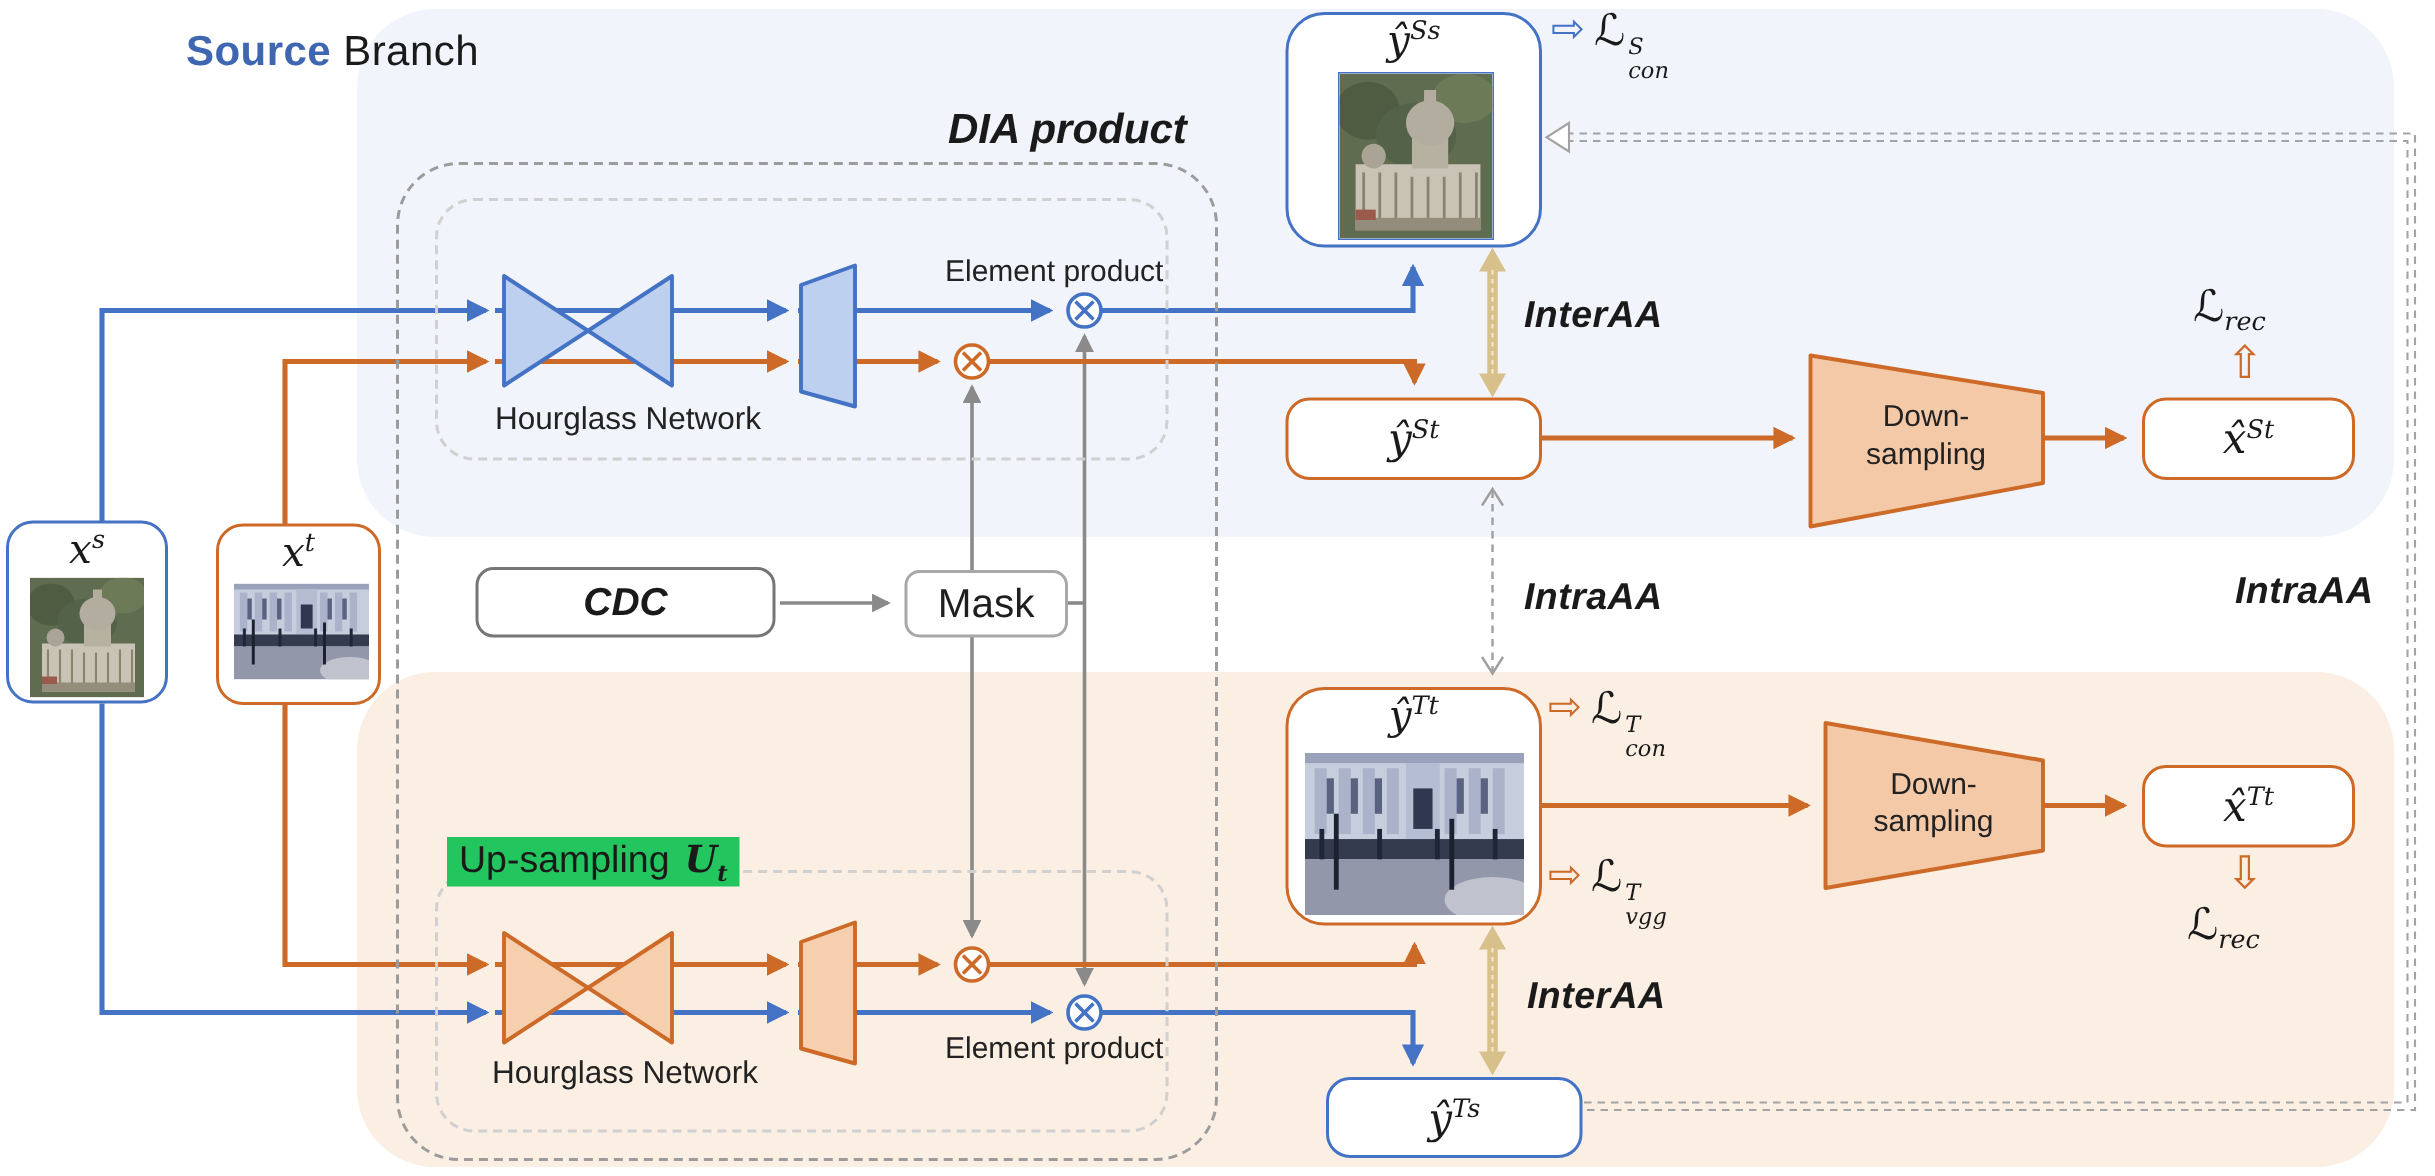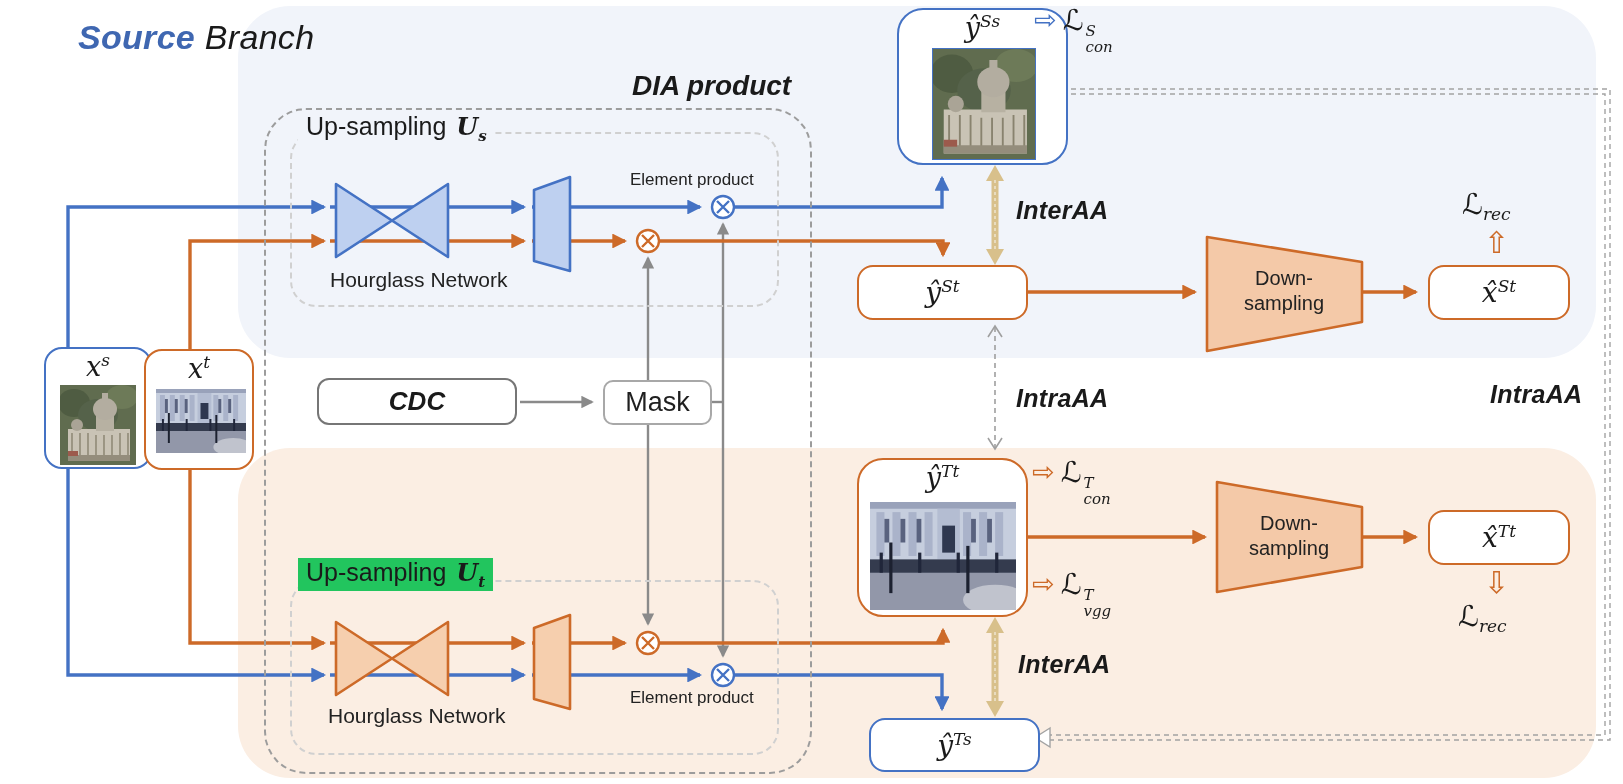--- a/index.html
+++ b/index.html
@@ -8,33 +8,33 @@
   .bg{position:absolute;border-radius:52px;}
   #src-bg{left:238px;top:6px;width:1358px;height:352px;background:#f1f4fa;}
   #tgt-bg{left:238px;top:448px;width:1358px;height:330px;background:#fbeee3;}
   #connectors{position:absolute;left:0;top:0;z-index:2;}
   .dashedbox{position:absolute;border:2px dashed #9c9c9c;border-radius:42px;z-index:3;}
   .dashedbox.inner{border:2px dashed #d0d0d0;border-radius:26px;}
   #dia-box{left:264px;top:108px;width:544px;height:662px;}
   #ups-s-box{left:290px;top:132px;width:485px;height:171px;}
   #ups-t-box{left:290px;top:580px;width:485px;height:171px;}
   .lbl{position:absolute;z-index:5;white-space:nowrap;}
-  .branch-lbl{font-size:34px;font-style:italic;letter-spacing:.3px;}
+  .branch-lbl{font-size:28px;letter-spacing:.3px;margin-left:46px;}
   .branch-lbl .hl{font-weight:bold;}
   #src-lbl .hl{color:#3f67b1;}
   #tgt-lbl .hl{color:#cd6a22;}
   .bold-ital{font-weight:bold;font-style:italic;font-size:26px;}
   .ups-lbl{font-size:25px;padding:0 8px;z-index:5;}
   #ups-s-lbl{background:#f1f4fa;}
   #ups-t-lbl{background:#22c55e;}
   .script-u{font-family:"DejaVu Serif",serif;font-style:italic;font-weight:bold;margin-left:10px;}
   .script-u sub{font-size:15px;}
-  .small-lbl{font-size:17px;color:#222;}
+  .small-lbl{font-size:20px;color:#222;}
   .node{position:absolute;background:#ffffff;border:2.5px solid;box-sizing:border-box;z-index:5;}
-  .node.blue{border-color:#4472c4;margin-left:40px;}
+  .node.blue{border-color:#4472c4;}
   .node.orange{border-color:#cd6a28;}
   .node-label{position:absolute;top:2px;left:0;right:0;text-align:center;z-index:6;}
   .math{font-family:"DejaVu Serif","DejaVu Sans",serif;font-style:italic;}
   .node-label{font-size:27px;}
   .node-label sup{font-size:17px;vertical-align:super;line-height:0;}
   .center-label{position:absolute;inset:0;display:flex;align-items:center;justify-content:center;font-size:28px;}
   .center-label sup{font-size:17px;vertical-align:super;line-height:0;}
   .node-img{position:absolute;overflow:hidden;}
   .node-img svg{display:block;width:100%;height:100%;}
   .opbox{position:absolute;background:#ffffff;box-sizing:border-box;z-index:5;display:flex;align-items:center;justify-content:center;}
@@ -162,23 +162,20 @@
   </svg>
 
   <div id="dia-box" class="dashedbox"></div>
   <div id="ups-s-box" class="dashedbox inner"></div>
   <div id="ups-t-box" class="dashedbox inner"></div>
 
   <div class="lbl branch-lbl" id="src-lbl" style="left:78px;top:18px;"><span class="hl">Source</span><span> Branch</span></div>
 
   <div class="lbl bold-ital" style="left:632px;top:70px;font-size:28px;">DIA product</div>
 
-  <div class="lbl ups-lbl" id="ups-s-lbl" style="left:298px;top:112px;">
-    <span>Up-sampling</span><span class="script-u"><span>U</span><sub>s</sub></span>
-  </div>
   <div class="lbl ups-lbl" id="ups-t-lbl" style="left:298px;top:558px;">
     <span>Up-sampling</span><span class="script-u"><span>U</span><sub>t</sub></span>
   </div>
 
   <div class="lbl small-lbl" style="left:330px;top:268px;font-size:21px;">Hourglass Network</div>
   <div class="lbl small-lbl" style="left:328px;top:704px;font-size:21px;">Hourglass Network</div>
 
   <div class="lbl small-lbl" style="left:630px;top:170px;">Element product</div>
   <div class="lbl small-lbl" style="left:630px;top:688px;">Element product</div>
 
@@ -309,21 +306,21 @@
             <rect x="78" y="30" width="2" height="14"></rect>
           </g>
           <rect x="0" y="42" width="91" height="22" fill="#9297a9"></rect>
           <ellipse cx="78" cy="58" rx="20" ry="9" fill="#c0c3cd"></ellipse>
           <rect x="12" y="24" width="2" height="30" fill="#1c2130"></rect>
           <rect x="60" y="26" width="2" height="28" fill="#1c2130"></rect>
         </svg>
     </div>
   </div>
 
-  <div class="node blue" style="left:829px;top:718px;width:171px;height:54px;border-radius:16px;">
+  <div class="node blue" style="left:884px;top:718px;width:171px;height:54px;border-radius:16px;">
     <div class="center-label math">
         <span><span>ŷ</span><sup>Ts</sup></span>
       </div>
   </div>
 
   <div class="node orange" style="left:1428px;top:265px;width:142px;height:55px;border-radius:16px;">
     <div class="center-label math">
         <span><span>x̂</span><sup>St</sup></span>
       </div>
   </div>

